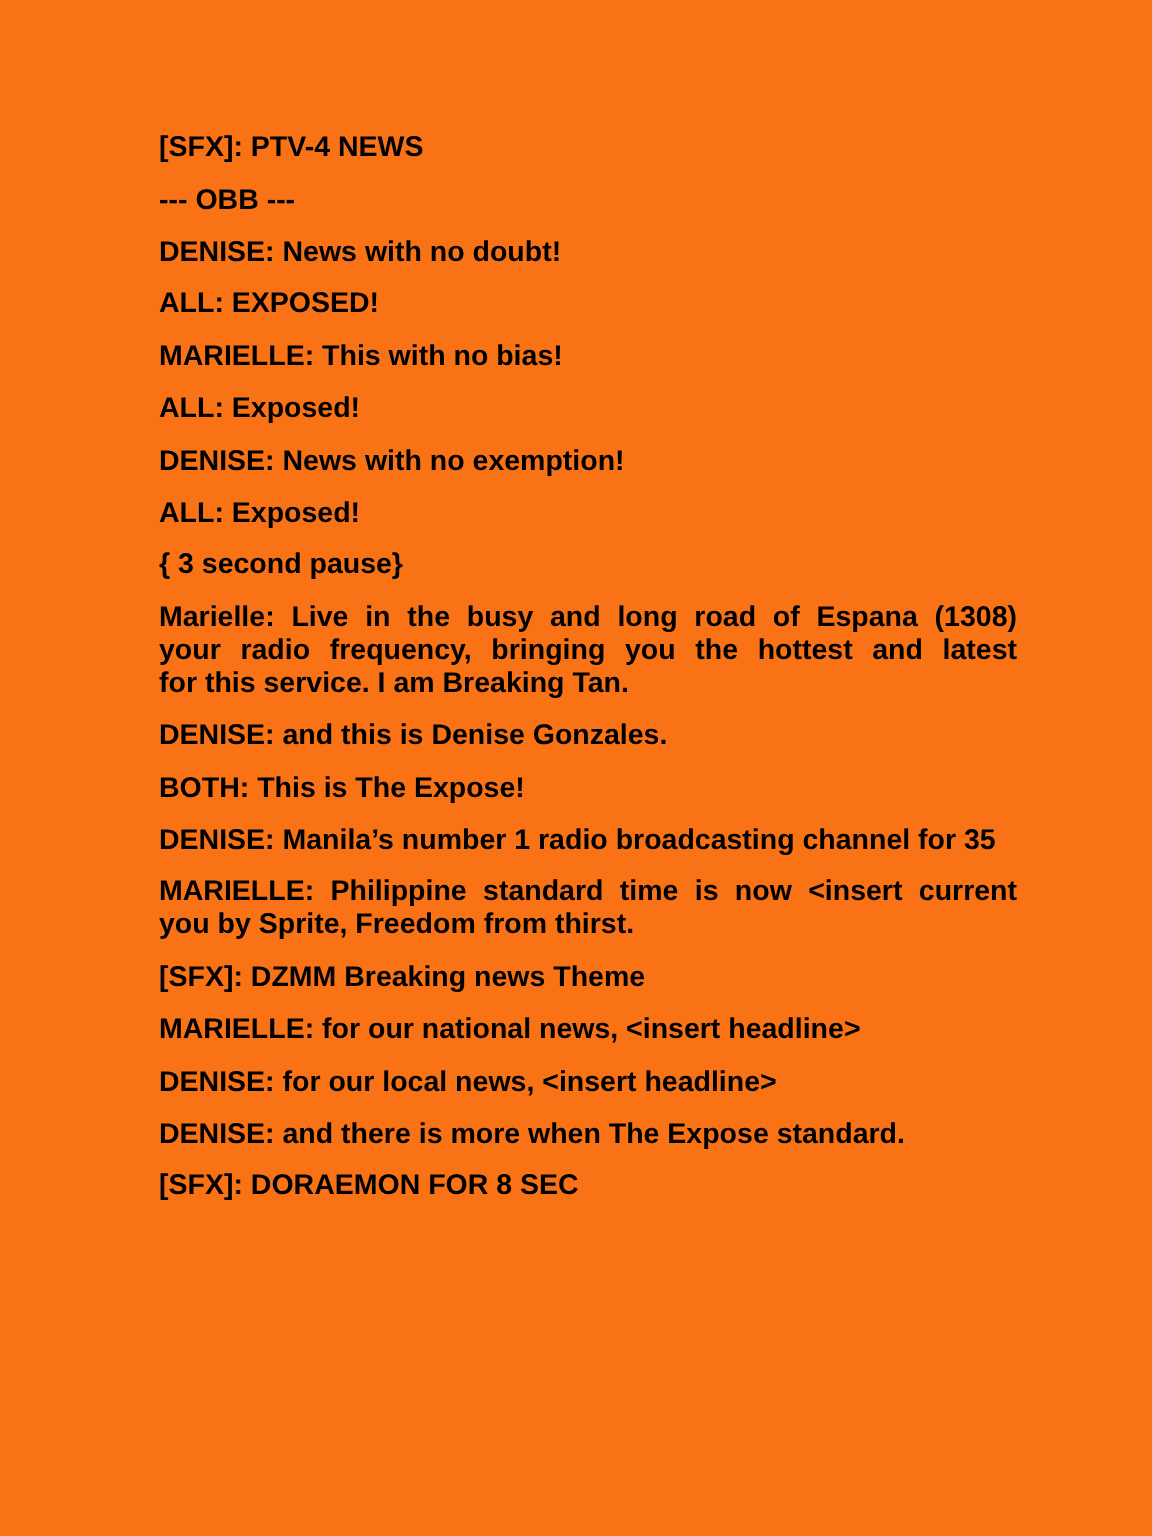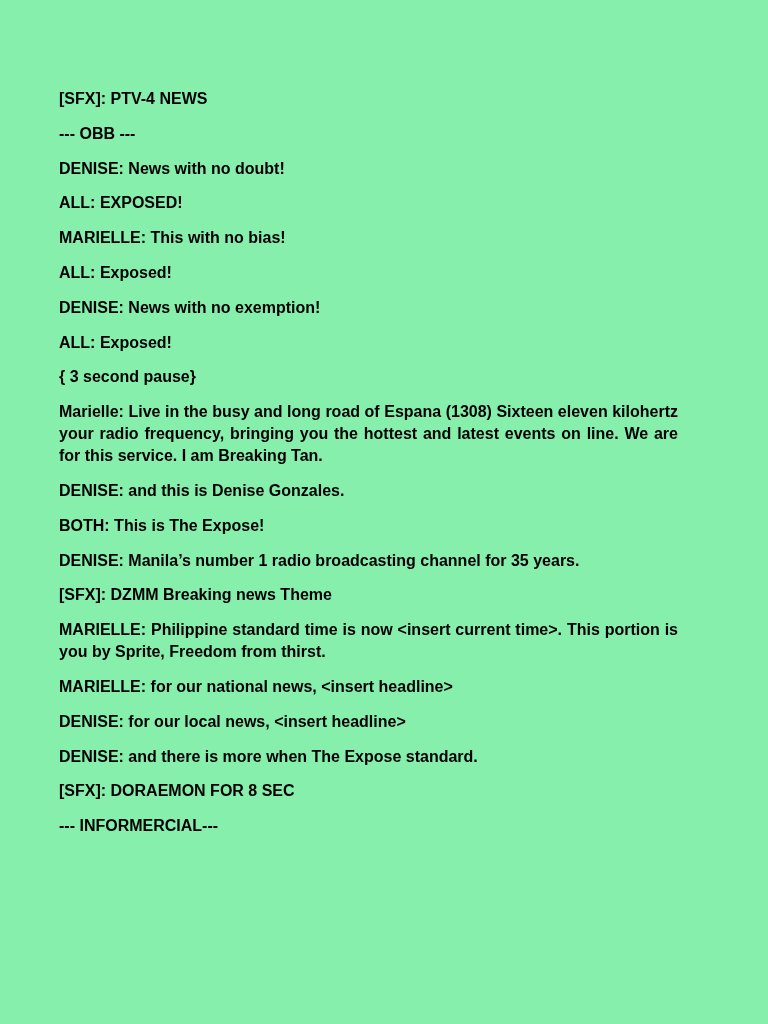--- a/index.html
+++ b/index.html
@@ -9,25 +9,25 @@
   }
   body {
     width: 768px;
     height: 1024px;
     overflow: hidden;
   }
   .doc-page {
     box-sizing: border-box;
     width: 768px;
     height: 1024px;
-    background: #86efac;
-    padding: 88px 90px 0 59px;
+    background: #f97316;
+    padding: 88px 90px 0 106px;
     font-family: "Liberation Sans", sans-serif;
     font-weight: bold;
-    font-size: 16px;
+    font-size: 19px;
     color: #000000;
   }
   .para {
     margin: 0 0 12.8px 0;
   }
   .line {
     line-height: 22px;
     height: 22px;
     overflow: hidden;
     text-align: left;
@@ -77,35 +77,32 @@
       <div class="para">
         <div class="line">DENISE: and this is Denise Gonzales.</div>
       </div>
       <div class="para">
         <div class="line">BOTH: This is The Expose!</div>
       </div>
       <div class="para">
         <div class="line">DENISE: Manila’s number 1 radio broadcasting channel for 35 years.</div>
       </div>
       <div class="para">
-        <div class="line">[SFX]: DZMM Breaking news Theme</div>
+        <div class="line just">MARIELLE: Philippine standard time is now &lt;insert current time&gt;. This portion is brought to</div>
+        <div class="line">you by Sprite, Freedom from thirst.</div>
       </div>
       <div class="para">
-        <div class="line just">MARIELLE: Philippine standard time is now &lt;insert current time&gt;. This portion is brought to</div>
-        <div class="line">you by Sprite, Freedom from thirst.</div>
+        <div class="line">[SFX]: DZMM Breaking news Theme</div>
       </div>
       <div class="para">
         <div class="line">MARIELLE: for our national news, &lt;insert headline&gt;</div>
       </div>
       <div class="para">
         <div class="line">DENISE: for our local news, &lt;insert headline&gt;</div>
       </div>
       <div class="para">
         <div class="line">DENISE: and there is more when The Expose standard.</div>
       </div>
       <div class="para">
         <div class="line">[SFX]: DORAEMON FOR 8 SEC</div>
       </div>
-      <div class="para">
-        <div class="line">--- INFORMERCIAL---</div>
-      </div>
     </div>
 </div>
 
 </body></html>

